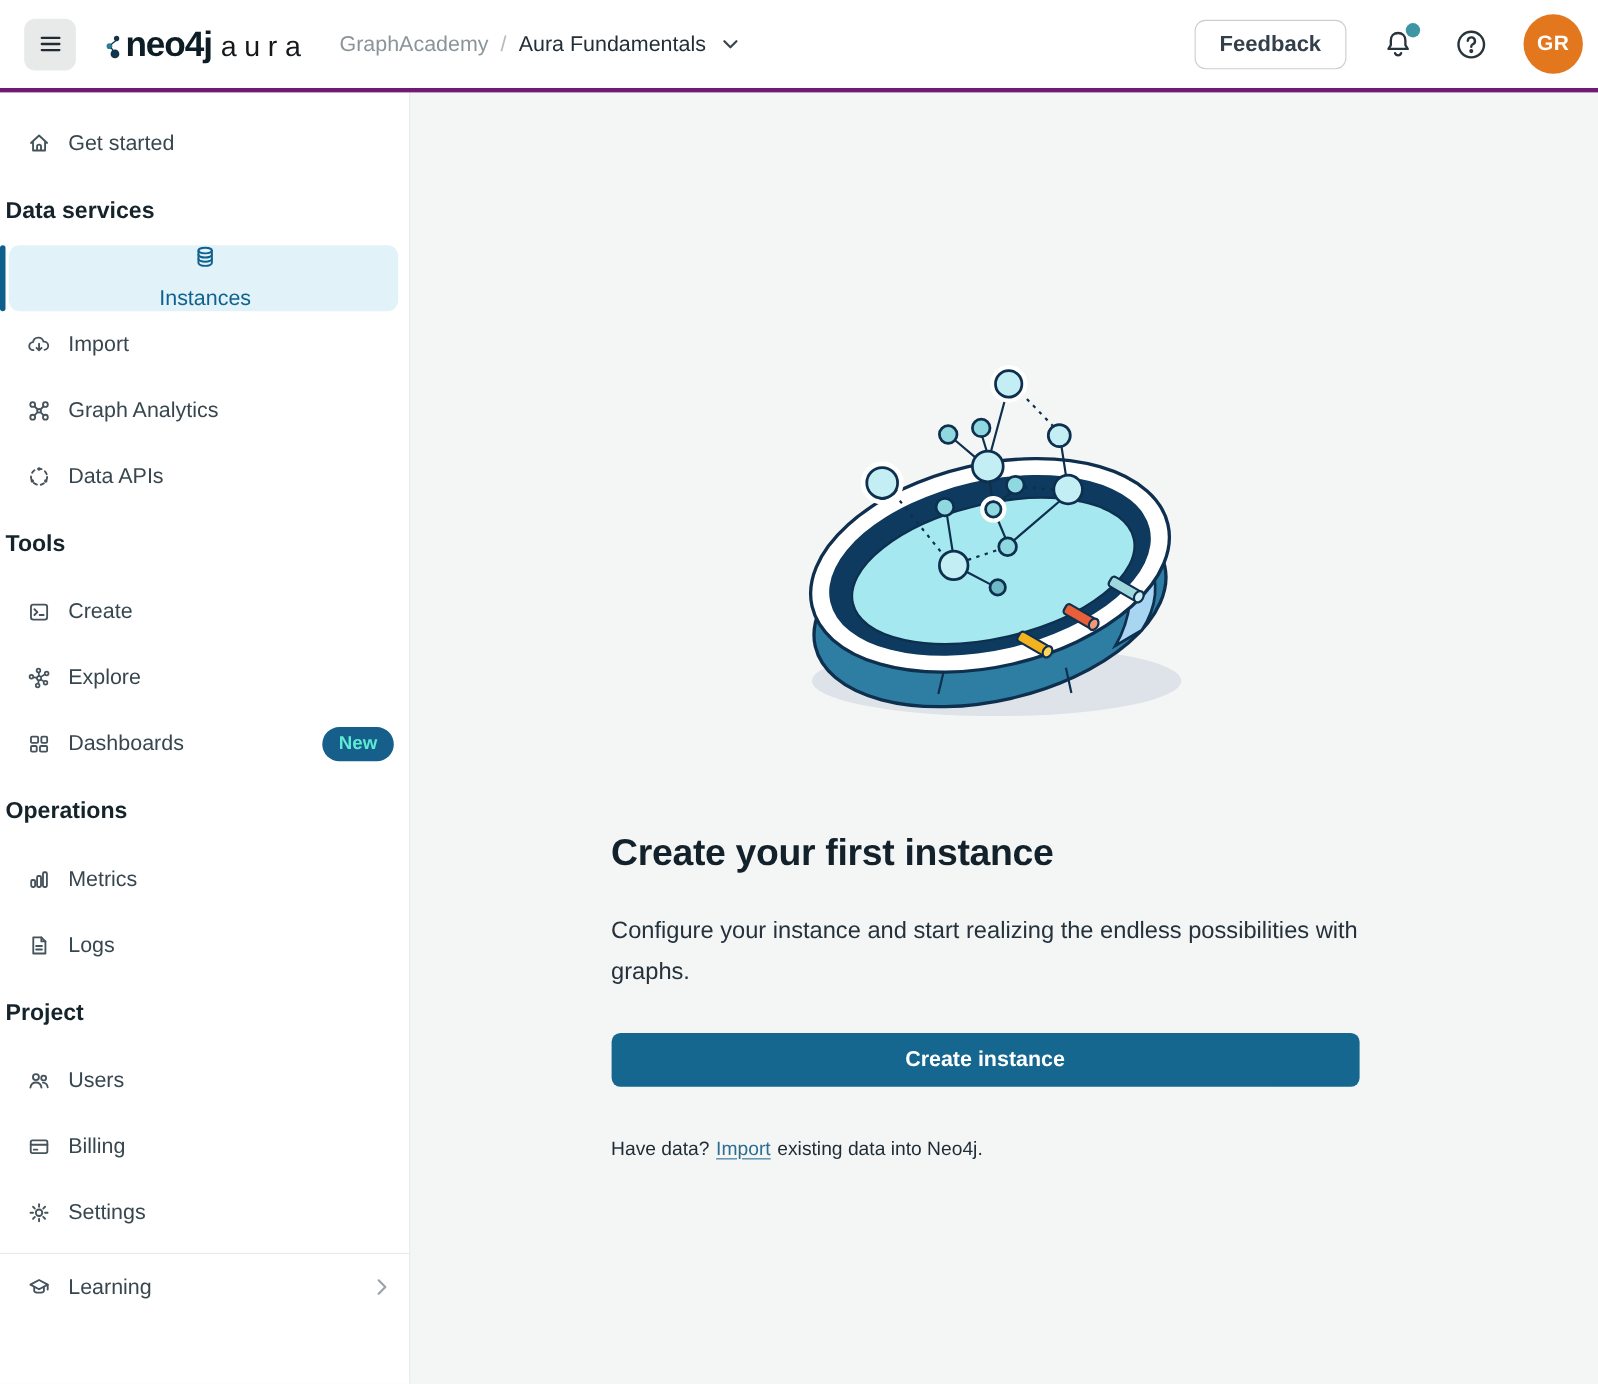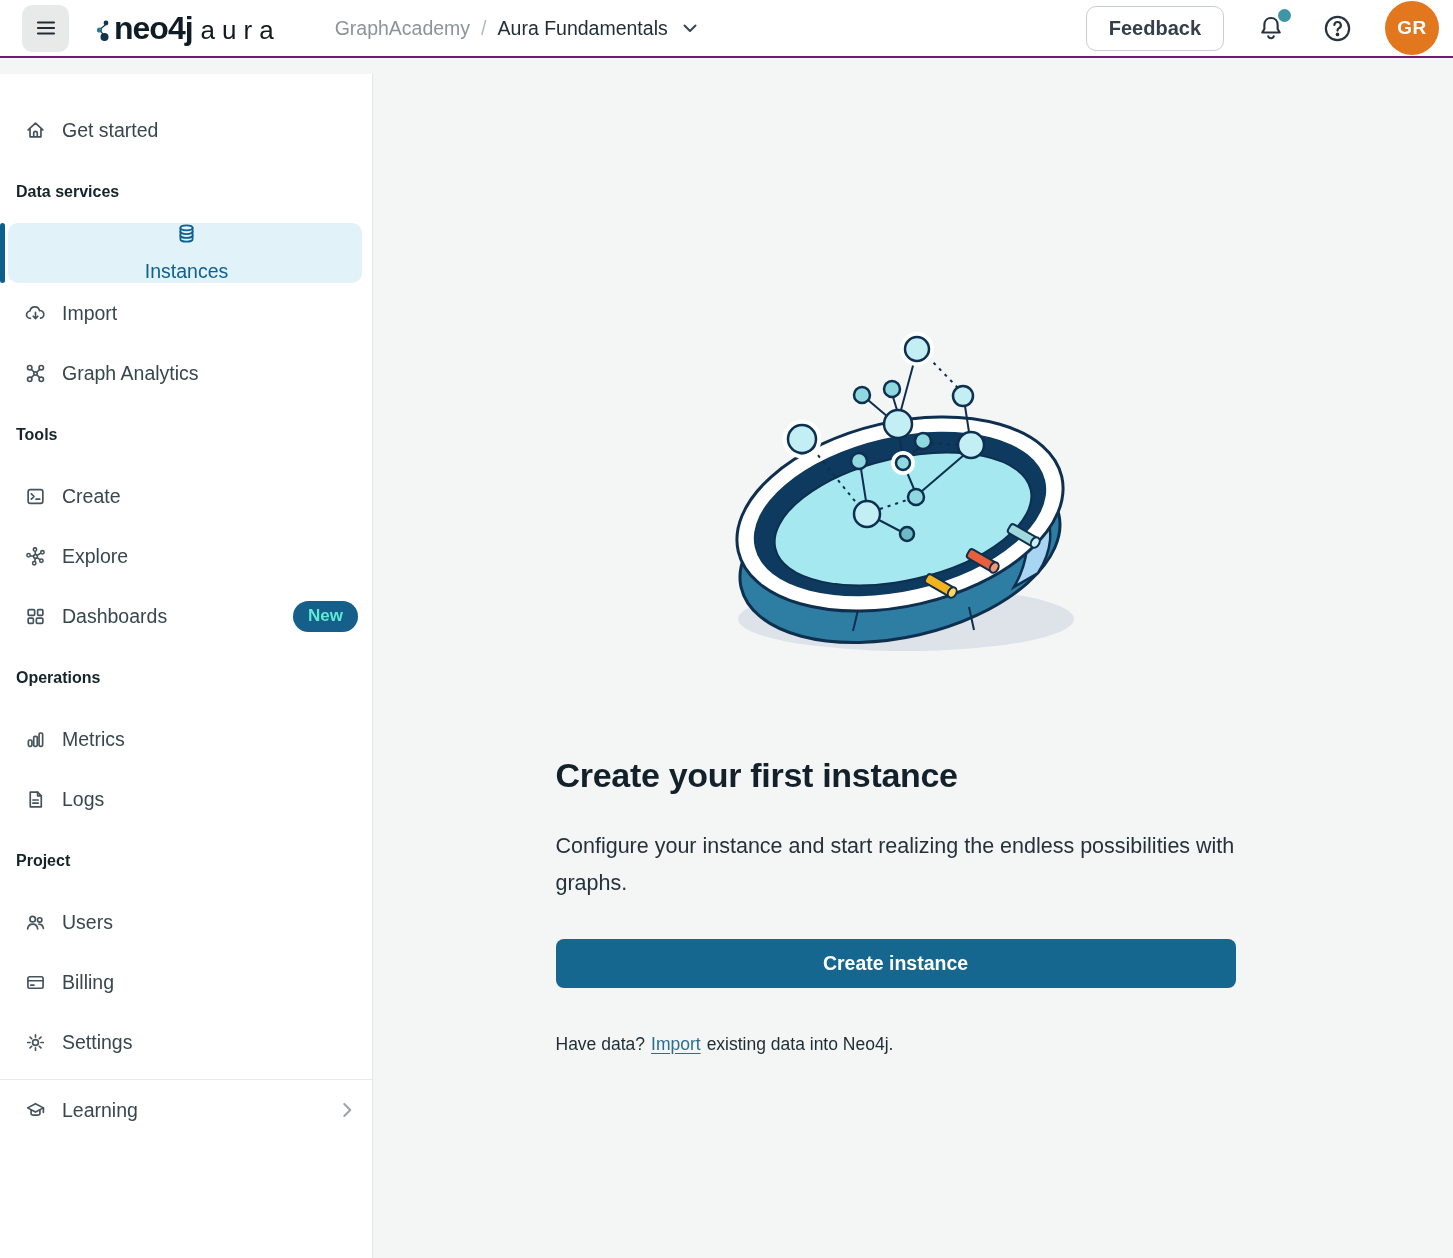--- a/index.html
+++ b/index.html
@@ -6,34 +6,34 @@
   html,body { margin:0; padding:0; }
   body {
     width:1453px; height:1258px; overflow:hidden;
     font-family:"Liberation Sans", sans-serif;
     background:#f4f5f5; color:#1c2b33;
   }
   svg { display:block; }
 
   
   .topbar {
-    position:fixed; top:0; left:0; width:1453px; height:58px;
-    background:#fff; border-bottom:2px solid #701a75;
+    position:fixed; top:0; left:0; width:1453px; height:84px;
+    background:#fff; border-bottom:4px solid #701a75;
     display:flex; align-items:center; padding:0 14px 0 22px; z-index:20;
   }
   .hamburger {
     width:47px; height:47px; border-radius:10px; background:#e8eaea;
     border:none; display:flex; align-items:center; justify-content:center; cursor:pointer;
     flex-shrink:0;
   }
   .logo { display:flex; align-items:baseline; margin-left:26px; cursor:pointer; }
   .logo-dots { align-self:flex-end; margin-right:3px; margin-bottom:4px; }
   .logo-neo4j { font-size:32px; font-weight:bold; color:#0e1c26; letter-spacing:-1px; }
   .logo-aura  { font-size:26px; font-weight:300; color:#15191c; letter-spacing:7px; margin-left:8px; }
-  .breadcrumb { display:flex; align-items:center; margin-left:54px; font-size:19.5px; gap:11px; }
+  .breadcrumb { display:flex; align-items:center; margin-left:28px; font-size:19.5px; gap:11px; }
   .crumb-project { color:#8b9499; cursor:pointer; }
   .crumb-sep { color:#b3babd; }
   .crumb-current { color:#222f38; font-weight:500; cursor:pointer; display:flex; align-items:center; gap:12px; }
   .topbar-right { margin-left:auto; display:flex; align-items:center; gap:28px; }
   .feedback-btn {
     border:1px solid #c8ced1; background:#fff; border-radius:10px;
     padding:10px 22px; font-size:20px; font-weight:bold; color:#333f4a;
     cursor:pointer; font-family:inherit;
   }
   .icon-btn { position:relative; background:none; border:none; padding:4px; cursor:pointer; }
@@ -52,22 +52,22 @@
     position:fixed; top:74px; left:0; width:373px; bottom:0;
     background:#fff; border-right:1px solid #e4e7e8; padding-top:26px; z-index:10;
   }
   .nav-item {
     height:60px; display:flex; align-items:center;
     padding:0 14px 0 25px; gap:16px;
     font-size:19.5px; color:#38474f; cursor:pointer; position:relative;
   }
   .nav-item .nav-icon { color:#45535c; display:flex; flex-shrink:0; }
   .nav-header {
-    height:63px; display:flex; align-items:center; padding-left:16px;
-    font-size:16px; font-weight:bold; color:#15232b;
+    height:63px; display:flex; align-items:center; padding-left:5px;
+    font-size:21px; font-weight:bold; color:#15232b;
   }
   .nav-item.selected {
     background:#e1f2f8; border-radius:10px;
     margin:0 10px 0 8px; padding-left:17px;
     color:#0f6190; font-weight:500;flex-direction:column;
   }
   .nav-item.selected .nav-icon { color:#0f6190; }
   .nav-item.selected::before {
     content:""; position:absolute; left:-8px; top:0; bottom:0; width:5px;
     background:#0e608c; border-radius:3px;
@@ -207,20 +207,31 @@
           <circle cx="15.5" cy="4.5" r="2.1"></circle>
         <circle cx="4.5" cy="15.5" r="2.1"></circle>
           <circle cx="15.5" cy="15.5" r="2.1"></circle>
         <circle cx="10" cy="10" r="1.6"></circle>
         <path d="M6 6l2.6 2.6M14 6l-2.6 2.6M6 14l2.6-2.6M14 14l-2.6-2.6"></path>
       </svg>
     </span>
     <span>Graph Analytics</span>
   </div>
 
+  <div class="nav-item">
+    <span class="nav-icon">
+      <svg width="21" height="21" viewBox="0 0 20 20" fill="none" stroke="currentColor" stroke-width="1.6" stroke-linecap="round">
+        <circle cx="10" cy="10" r="7" stroke-dasharray="3 3.4"></circle>
+        <circle cx="10" cy="3.2" r="1.5" fill="currentColor" stroke="none"></circle>
+        <circle cx="4.2" cy="13.6" r="1.5" fill="currentColor" stroke="none"></circle>
+        <circle cx="15.8" cy="13.6" r="1.5" fill="currentColor" stroke="none"></circle>
+      </svg>
+    </span>
+    <span>Data APIs</span>
+  </div>
 
   <div class="nav-header">Tools</div>
 
   <div class="nav-item">
     <span class="nav-icon">
       <svg width="21" height="21" viewBox="0 0 20 20" fill="none" stroke="currentColor" stroke-width="1.6" stroke-linecap="round" stroke-linejoin="round">
         <rect x="3" y="3.5" width="14" height="13" rx="2"></rect>
         <path d="M6 7.5 8.6 10 6 12.5M10.5 12.5h3.5"></path>
       </svg>
     </span>

